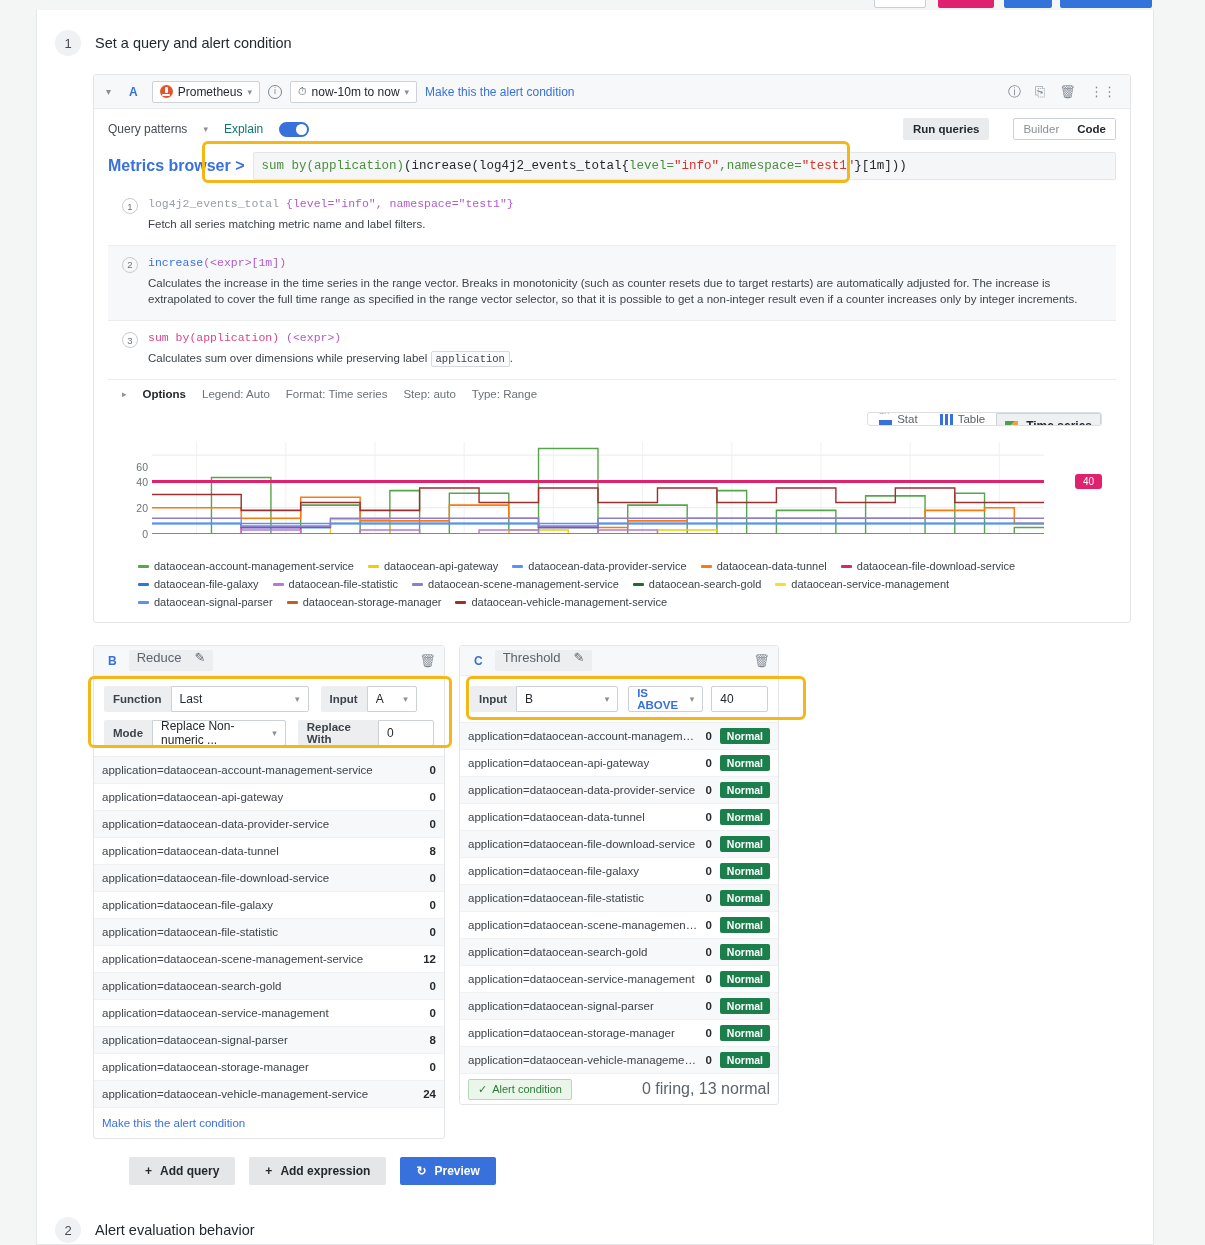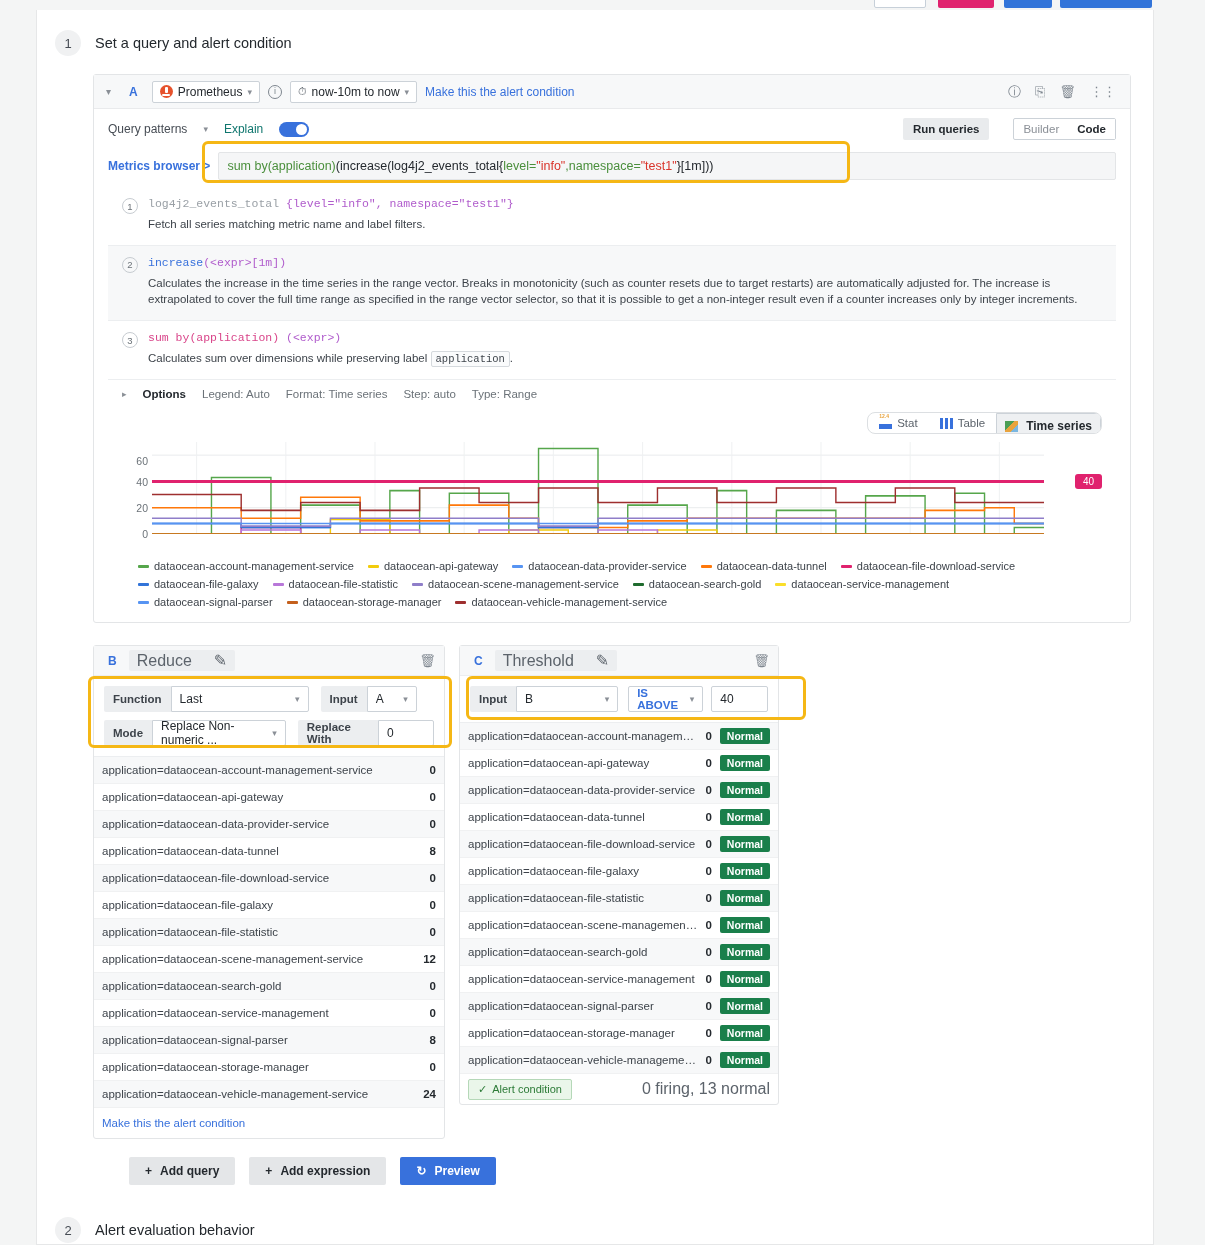--- a/index.html
+++ b/index.html
@@ -88,24 +88,24 @@
     margin-left: auto; height: 22px; background: #e9ebed; border-radius: 2px;
     font-size: 11.5px; display: flex; align-items: center; padding: 0 10px;
     color: #24292e; cursor: pointer; font-weight: bold;
   }
   .bc { display: flex; border: 1px solid #ccd2d8; border-radius: 2px; height: 22px; margin-left: 8px; }
   .bc div { font-size: 11.5px; display: flex; align-items: center; padding: 0 9px; cursor: pointer; }
   .bc .on { background: #fff; color: #24292e; font-weight: bold; }
   .bc .off { color: #8a8f96; }
 
   .qrow2 { display: flex; align-items: center; gap: 8px; margin-top: 10px; height: 30px; }
-  .mbrowser { color: #3871dc; font-size: 12px; font-weight: bold; cursor: pointer; white-space: nowrap; }
+  .mbrowser { color: #3871dc; font-size: 16px; font-weight: bold; cursor: pointer; white-space: nowrap; }
   .qinput {
     flex: 1; height: 28px; background: #f5f6f7; border: 1px solid #e3e5e7; border-radius: 2px;
-    font-family: Liberation Sans, sans-serif; font-size: 12.5px; display: flex;
+    font-family: Liberation Mono, monospace; font-size: 12.5px; display: flex;
     align-items: center; padding: 12px 8px; overflow: hidden; white-space: nowrap;
   }
   .hl-ring {
     position: absolute; left: 108px; top: 32px; width: 648px; height: 42px;
     border: 3px solid #f5b715; border-radius: 6px; pointer-events: none;
   }
   .m-fn { color: #4a8f3c; }
   .m-str { color: #d9342b; }
   .m-plain { color: #24292e; }
 
@@ -135,21 +135,21 @@
   .optrow {
     display: flex; align-items: center; gap: 16px; padding: 8px 14px; font-size: 11.5px;
     border-top: 1px solid #eceef0; color: #6b7278;
   }
   .optrow .opt-main { color: #24292e; font-weight: bold; }
 
   
   .viz { position: relative; padding: 6px 14px 10px 14px; }
   .vizmodes {
     position: absolute; right: 14px; top: 4px; display: flex; border: 1px solid #dcdfe2;
-    border-radius: 8px; background: #fff; height: 22px; overflow: hidden;
+    border-radius: 3px; background: #fff; height: 14px; overflow: hidden;
   }
   .vmode { display: flex; align-items: center; gap: 5px; padding: 0 11px; font-size: 11.5px;
            color: #5c636b; cursor: pointer; }
   .vmode.sel { background: #eef0f2; color: #24292e; font-weight: bold; }
   .micon { width: 13px; height: 11px; display: inline-block; position: relative; }
   .micon.stat { background: linear-gradient(to top,#3871dc 45%,transparent 45%); }
   .micon.stat::after { content:"12.4"; position:absolute; top:-5px; left:0; font-size:5px; color:#e8a33d; font-weight:bold;}
   .micon.table { background: repeating-linear-gradient(to right,#3871dc 0 3px,transparent 3px 5px); }
   .micon.ts { background: linear-gradient(135deg,#4a9e55 0 40%,#e8a33d 40% 70%,#7bb7e0 70%); }
 
@@ -171,22 +171,22 @@
   
   .exprow { display: flex; gap: 14px; margin: 22px 22px 0 56px; align-items: flex-start; }
   .ecard { border: 1px solid #e3e5e7; border-radius: 3px; background: #fff; position: relative; }
   .ecard.b { width: 352px; }
   .ecard.c { width: 320px; }
   .ecard-head {
     height: 30px; background: #f7f8f9; border-bottom: 1px solid #eceef0;
     display: flex; align-items: center; padding: 0 8px; gap: 6px;
   }
   .tagbtn {
-    background: #eceef0; border-radius: 2px; font-size: 16px; color: #5c636b;
-    height: 21px; display: flex; align-items: center; padding: 0 8px; gap: 22px; cursor: pointer;
+    background: #eceef0; border-radius: 2px; font-size: 13px; color: #5c636b;
+    height: 21px; display: flex; align-items: flex-start; padding: 0 8px; gap: 13px; cursor: pointer;
   }
   .trash { margin-left: auto; color: #7e868f; font-size: 13px; cursor: pointer; }
 
   .ctrls { padding: 10px 10px 10px 10px; display: flex; flex-direction: column; gap: 8px; }
   .ctrl-line { display: flex; align-items: center; gap: 0px; }
   .lbl {
     background: #eceef0; height: 26px; display: flex; align-items: center; padding: 0 9px;
     font-size: 11.5px; font-weight: bold; color: #3d434a; border-radius: 2px 0 0 2px;
   }
   .sel {
@@ -354,21 +354,21 @@
             <span class="micon ts"></span>
             <span>Time series</span>
           </div>
         </div>
 
         <div class="chart">
           <div class="yaxis" id="yaxis">
               <div class="ylab" style="top: 92px;">0</div>
               <div class="ylab" style="top: 65.7143px;">20</div>
               <div class="ylab" style="top: 39.4286px;">40</div>
-              <div class="ylab" style="top: 19px; text-align: center;">60</div>
+              <div class="ylab" style="top: 25px; text-align: center;">60</div>
             </div>
           <div class="plot" id="plot"><svg width="100%" height="92" viewBox="0 0 1010 92" preserveAspectRatio="none">
                 <line x1="0" y1="92" x2="1010" y2="92" stroke="#e8eaec" stroke-width="1"></line>
                 <line x1="0" y1="65.71428571428572" x2="1010" y2="65.71428571428572" stroke="#e8eaec" stroke-width="1"></line>
                 <line x1="0" y1="39.42857142857143" x2="1010" y2="39.42857142857143" stroke="#e8eaec" stroke-width="1"></line>
                 <line x1="0" y1="13.142857142857153" x2="1010" y2="13.142857142857153" stroke="#e8eaec" stroke-width="1"></line>
                 <line x1="50.5" y1="0" x2="50.5" y2="92" stroke="#eef0f1" stroke-width="1"></line>
                 <line x1="151.5" y1="0" x2="151.5" y2="92" stroke="#eef0f1" stroke-width="1"></line>
                 <line x1="252.5" y1="0" x2="252.5" y2="92" stroke="#eef0f1" stroke-width="1"></line>
                 <line x1="353.5" y1="0" x2="353.5" y2="92" stroke="#eef0f1" stroke-width="1"></line>

